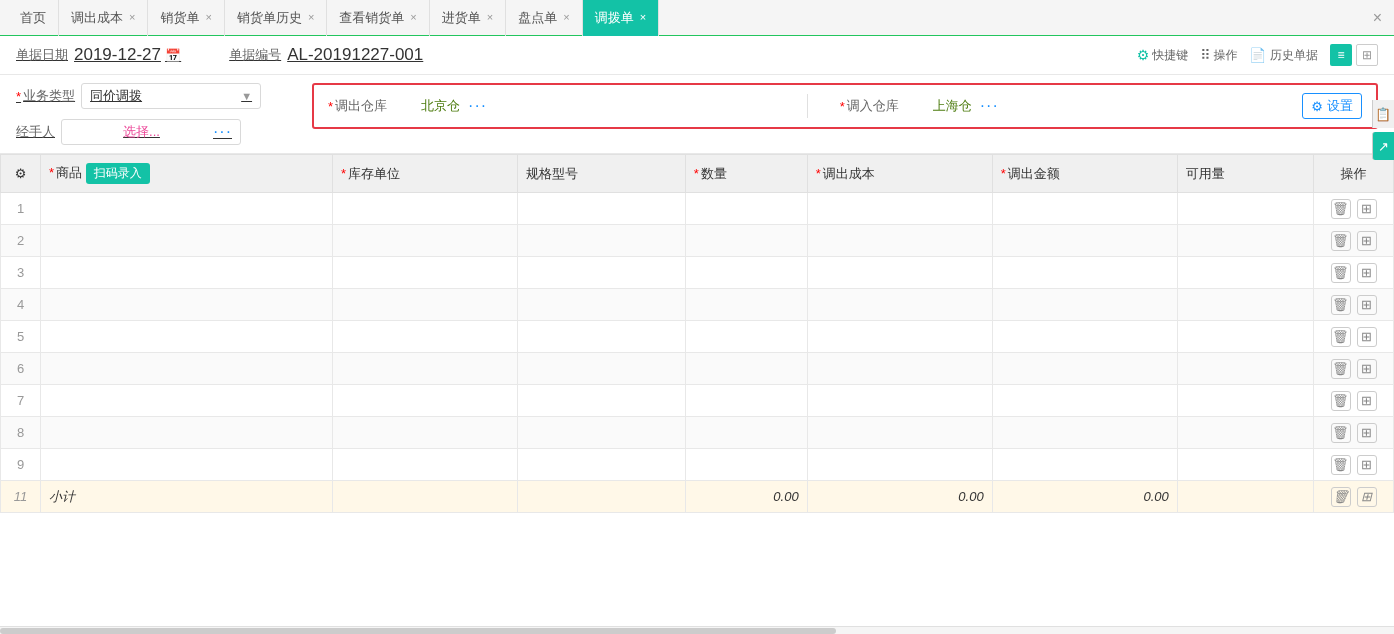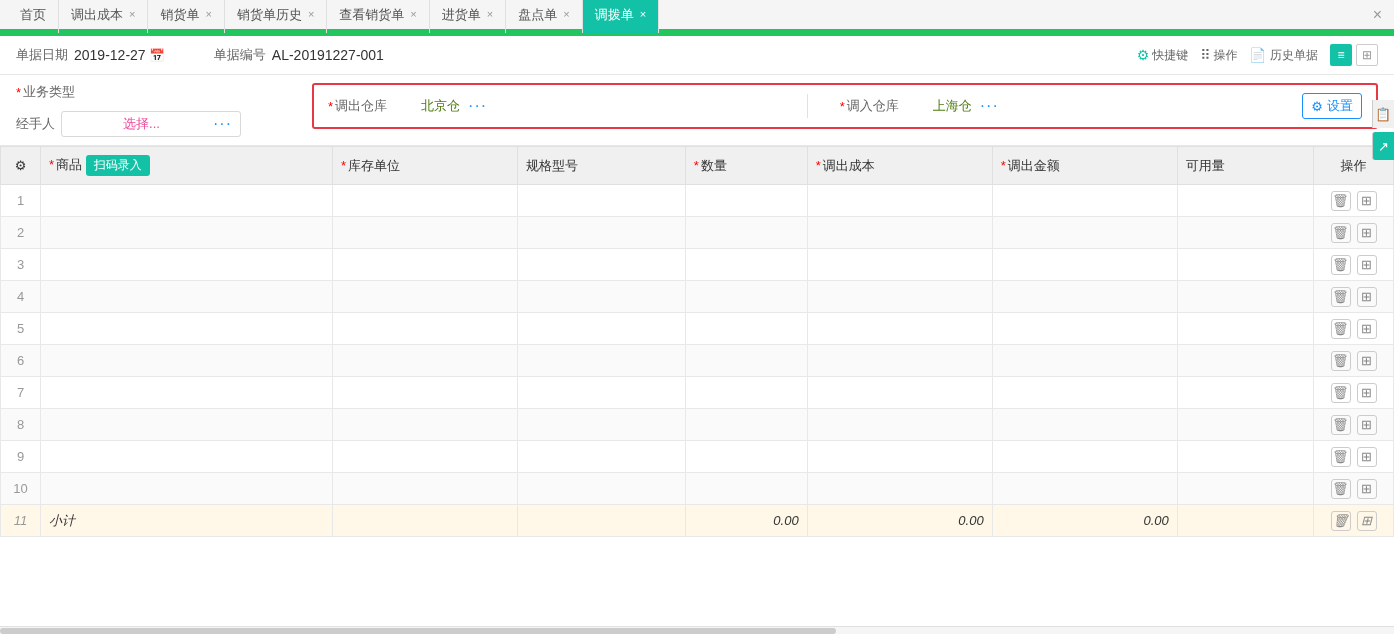--- a/index.html
+++ b/index.html
@@ -2,21 +2,21 @@
 <html><head>
   <meta charset="utf-8">
   <style>
     * { box-sizing: border-box; margin: 0; padding: 0; }
     body { font-family: 'Microsoft YaHei', Arial, sans-serif; font-size: 13px; color: #333; background: #fff; overflow: hidden; }
 
     
     .tab-bar {
       display: flex;
       align-items: center;
-      border-bottom: 7px solid #22c55e;
+      border-bottom: 1px solid #22c55e;
       background: #f5f5f5;
       height: 36px;
       padding: 0 8px;
       position: relative;
     }
     .tab {
       display: flex;
       align-items: center;
       padding: 0 12px;
       height: 36px;
@@ -54,21 +54,21 @@
       margin-right: 6px;
       white-space: nowrap;
       font-size: 13px;
     }
     .required-star {
       color: #f00;
       margin-right: 2px;
     }
     .form-value {
       color: #333;
-      font-size: 14px;
+      font-size: 17px;
     }
     .date-icon {
       color: #13c2a6;
       margin-left: 4px;
       cursor: pointer;
       font-size: 13px;
     }
     .doc-num {
       margin-left: 24px;
     }
@@ -141,20 +141,21 @@
       font-size: 13px;
       border: 1px solid #1890ff;
       border-radius: 3px;
       padding: 3px 8px;
     }
 
     
     .field-row {
       display: flex;
       align-items: center;
+      text-decoration: underline;
     }
     .field-select-wrapper {
       display: flex;
       align-items: center;
       border: 1px solid #d9d9d9;
       border-radius: 3px;
       padding: 3px 8px;
       min-width: 180px;
       background: #fff;
     }
@@ -390,20 +391,24 @@
       </div>
     </div>
   </div>
 
   <div style="display:flex; align-items:flex-start; padding: 8px 16px; gap:16px; border-bottom: 1px solid #e8e8e8;">
 
     <div style="display:flex; flex-direction:column; gap:10px; min-width:280px;">
       <div class="field-row">
         <span class="required-star">*</span>
         <span class="form-label">业务类型</span>
+        <div class="field-select-wrapper">
+          <span class="field-select-text">同价调拨</span>
+          <span class="field-select-arrow">▼</span>
+        </div>
       </div>
       <div class="field-row">
         <span class="form-label">经手人</span>
         <div class="person-select">
           <span class="person-placeholder">选择...</span>
           <span class="person-dots">···</span>
         </div>
       </div>
     </div>
 
@@ -584,36 +589,20 @@
         <td></td>
         <td></td>
         <td></td>
         <td class="col-ops">
           <div class="op-icons">
             <div class="op-icon">🗑</div>
             <div class="op-icon">⊞</div>
           </div>
         </td>
       </tr>
-          <tr>
-        <td class="row-num">10</td>
-        <td></td>
-        <td></td>
-        <td></td>
-        <td></td>
-        <td></td>
-        <td></td>
-        <td></td>
-        <td class="col-ops">
-          <div class="op-icons">
-            <div class="op-icon">🗑</div>
-            <div class="op-icon">⊞</div>
-          </div>
-        </td>
-      </tr>
           <tr class="subtotal">
         <td class="row-num">11</td>
         <td>小计</td>
         <td></td>
         <td></td>
         <td style="text-align:right;">0.00</td>
         <td style="text-align:right;">0.00</td>
         <td style="text-align:right;">0.00</td>
         <td></td>
         <td class="col-ops">

